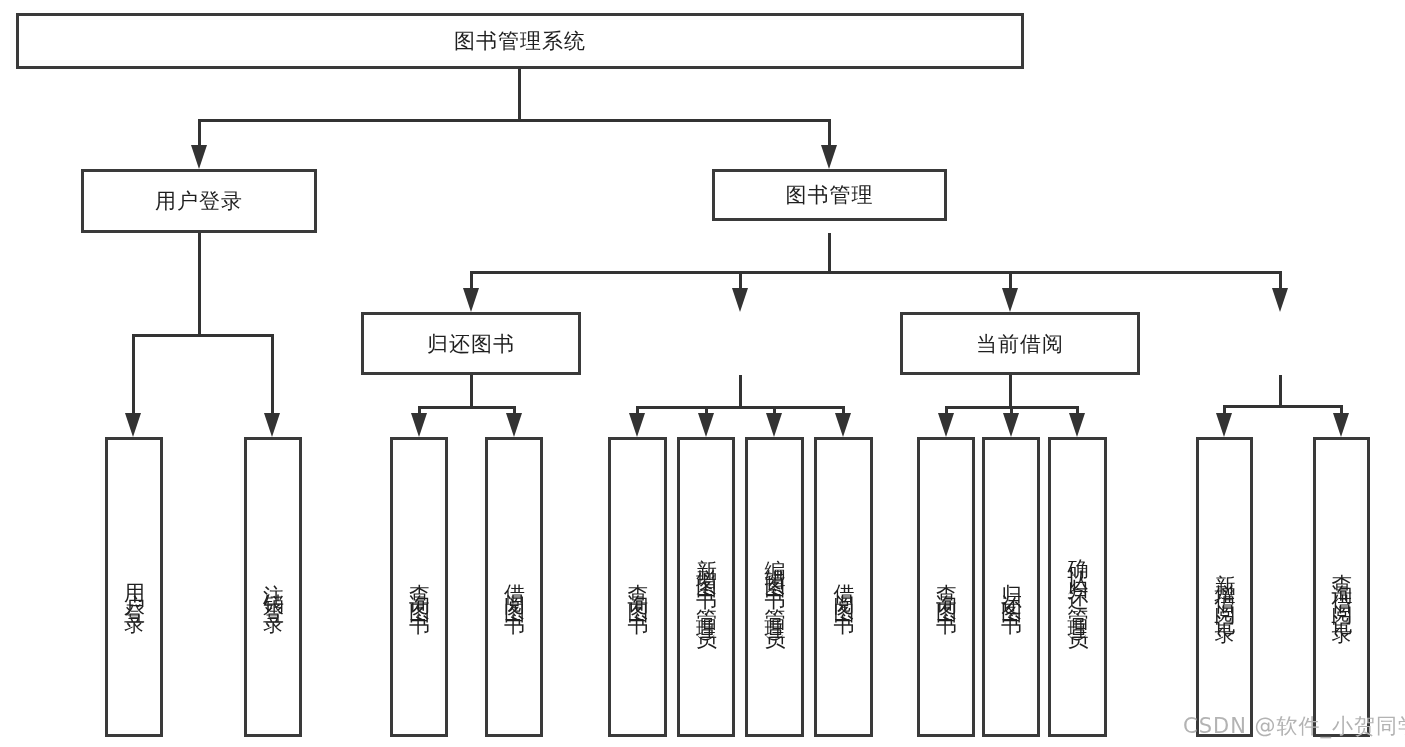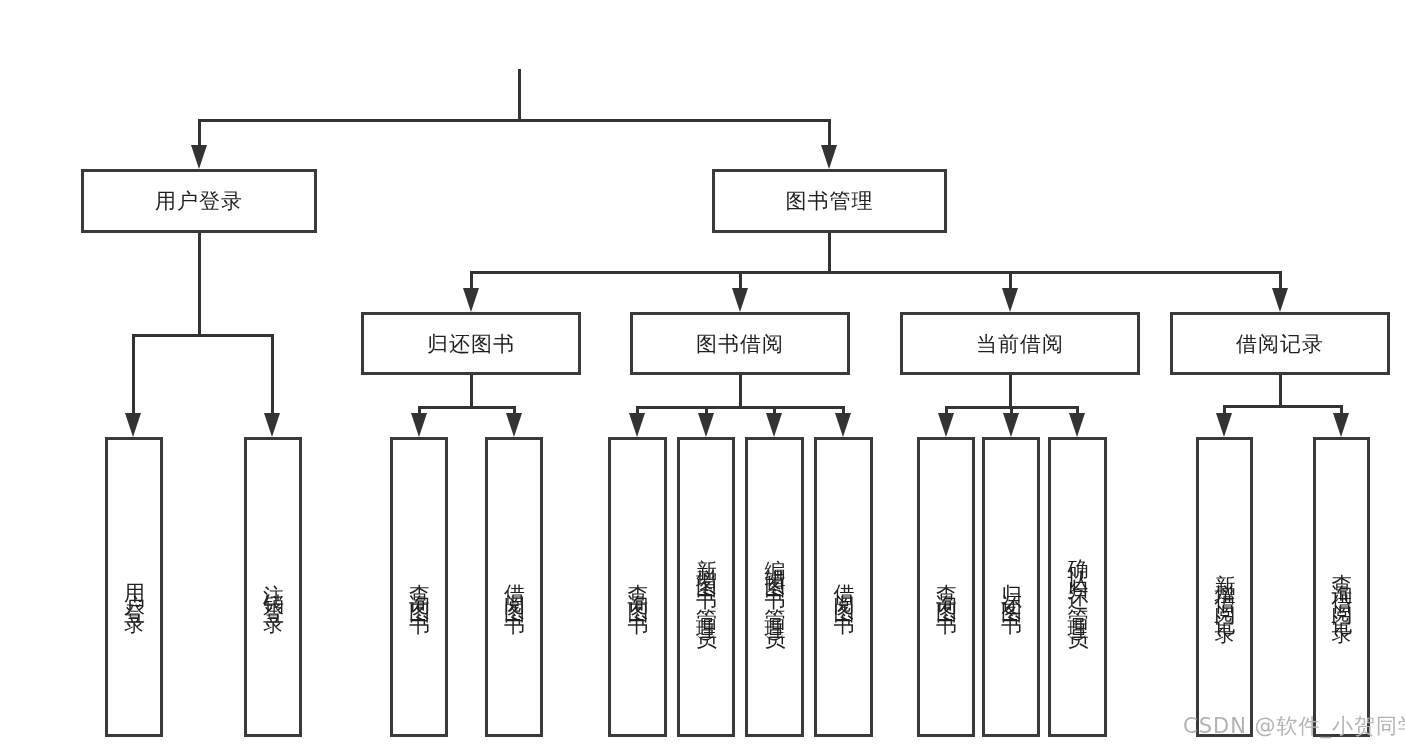--- a/index.html
+++ b/index.html
@@ -119,39 +119,36 @@
   <div class="arrow" style="left:1003px;top:413px"></div>
   <div class="arrow" style="left:1069px;top:413px"></div>
 
   <div class="line" style="left:1279px;top:375px;width:2.5px;height:32px"></div>
   <div class="line" style="left:1223px;top:405px;width:120px;height:2.5px"></div>
   <div class="line" style="left:1223px;top:405px;width:2.5px;height:11px"></div>
   <div class="line" style="left:1340px;top:405px;width:2.5px;height:11px"></div>
   <div class="arrow" style="left:1216px;top:413px"></div>
   <div class="arrow" style="left:1333px;top:413px"></div>
 
+  <div class="box" style="left:16px;top:13px;width:1008px;height:56px">
+    <span class="hlabel">图书管理系统</span>
+  </div>
 
   <div class="box" style="left:81px;top:169px;width:236px;height:64px">
     <span class="hlabel">用户登录</span>
   </div>
-  <div class="box" style="left:712px;top:169px;width:235px;height:64px">
+  <div class="box" style="left:712px;top:169px;width:235px;height:52px">
     <span class="hlabel">图书管理</span>
   </div>
 
   <div class="box" style="left:361px;top:312px;width:220px;height:63px">
     <span class="hlabel">归还图书</span>
   </div>
-  <div class="box" style="left:630px;top:312px;width:220px;height:63px">
-    <span class="hlabel">图书借阅</span>
-  </div>
   <div class="box" style="left:900px;top:312px;width:240px;height:63px">
     <span class="hlabel">当前借阅</span>
-  </div>
-  <div class="box" style="left:1170px;top:312px;width:220px;height:63px">
-    <span class="hlabel">借阅记录</span>
   </div>
 
   <div class="box leaf" style="left:105px;top:437px;width:58px;height:300px">
     <span class="vlabel">用户登录</span>
   </div>
   <div class="box leaf" style="left:244px;top:437px;width:58px;height:300px">
     <span class="vlabel">注销登录</span>
   </div>
 
   <div class="box leaf" style="left:390px;top:437px;width:58px;height:300px">

